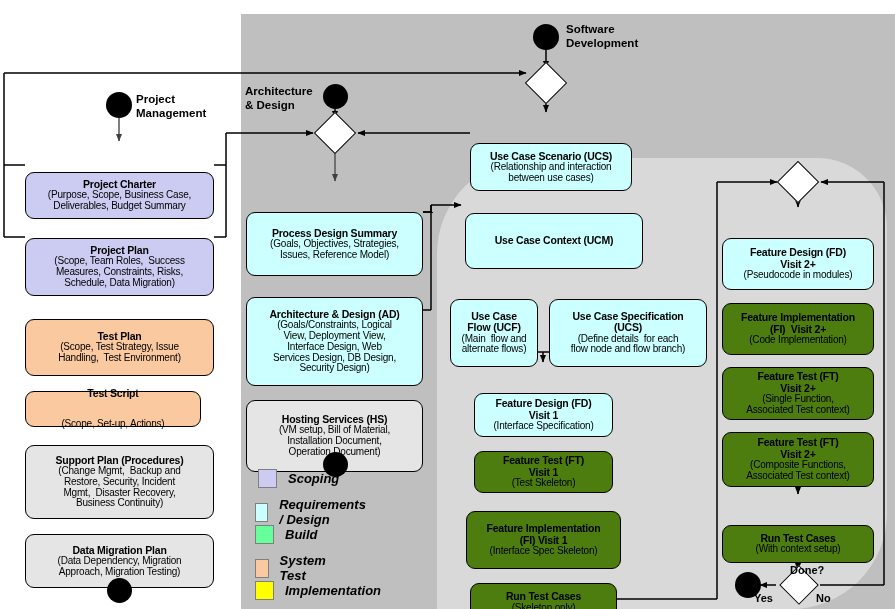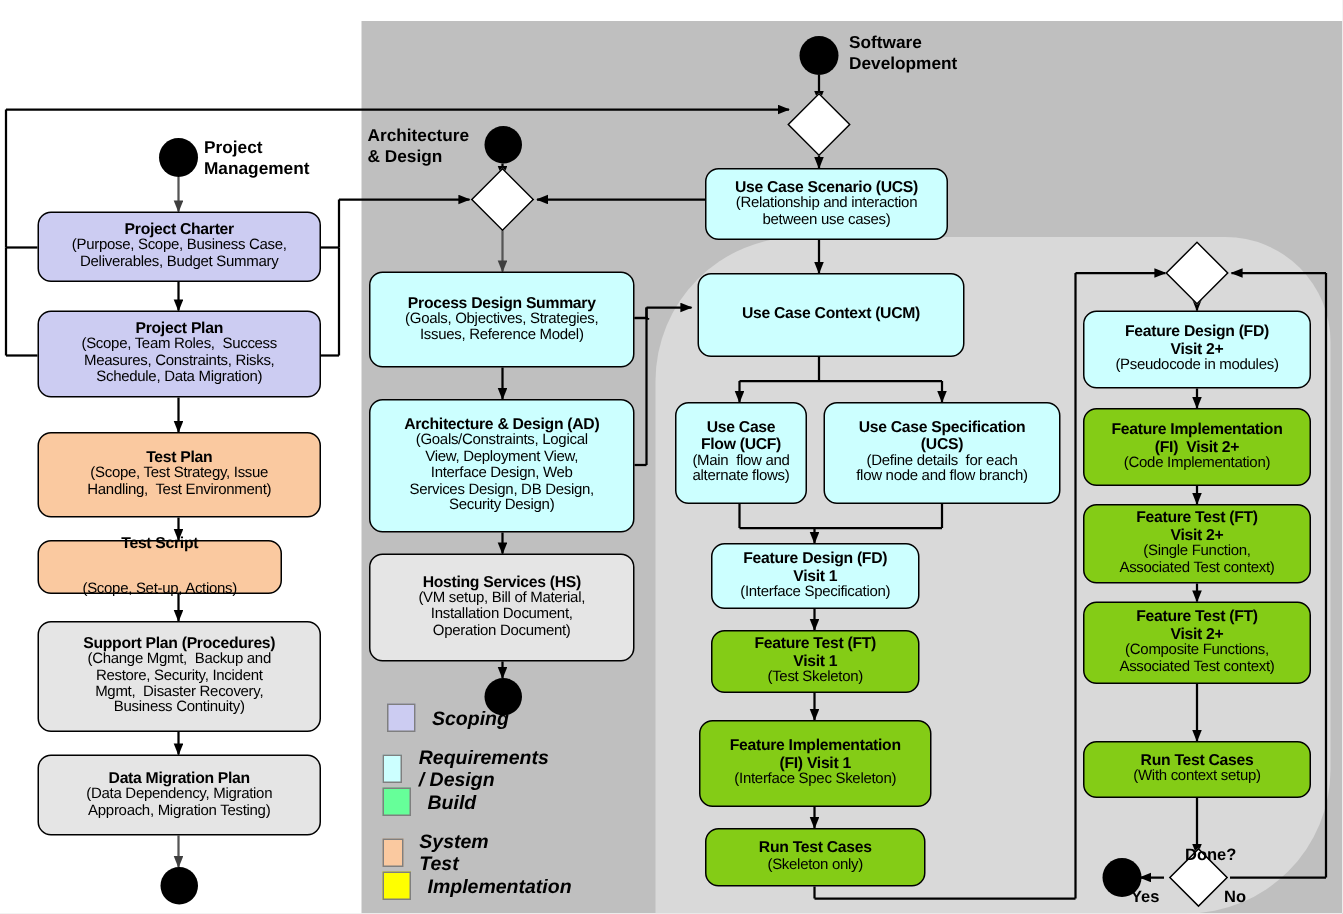--- a/index.html
+++ b/index.html
@@ -9,26 +9,26 @@
   
   .pane-gray{position:absolute;background:#bfbfbf;}
   .pane-light{position:absolute;background:#d9d9d9;}
 
   
   svg.wires{position:absolute;left:0;top:0;width:895px;height:609px;overflow:visible;}
 
   
   .node{position:absolute;box-sizing:border-box;border:1.4px solid #000;border-radius:9px;
         display:flex;flex-direction:column;align-items:center;justify-content:center;
-        text-align:center;color:#000;line-height:1.08;padding:2px 3px;}
+        text-align:center;color:#000;line-height:1.08;padding:2px 3px;margin-top:31px;}
   .node .t{font-weight:bold;font-size:10.5px;letter-spacing:-0.2px;}
   .node .s{font-weight:normal;font-size:10px;letter-spacing:-0.2px;}
   .c-scope{background:#ccccf2;}
   .c-req{background:#ccffff;}
-  .c-build{background:#84cc16;}
+  .c-build{background:#4d7c0f;}
   .c-systest{background:#fac9a0;}
   .c-impl{background:#e5e5e5;}
 
   
   .dot{position:absolute;border-radius:50%;background:#000;}
 
   
   .dia{position:absolute;background:#ffffff;border:1.5px solid #000;
        transform:rotate(45deg);box-sizing:border-box;}
 
@@ -165,21 +165,21 @@
 Measures, Constraints, Risks,
 Schedule, Data Migration)</span>
   </div>
 
   <div class="node c-systest" style="left:25px;top:288px;width:189px;height:57px;">
     <span class="t">Test Plan</span>
     <span class="s" style="white-space: pre;">(Scope, Test Strategy, Issue
 Handling,  Test Environment)</span>
   </div>
 
-  <div class="node c-systest" style="left:25px;top:360px;width:163px;height:36px;gap:20px;">
+  <div class="node c-systest" style="left:25px;top:360px;width:176px;height:36px;gap:20px;">
     <span class="t">Test Script</span>
     <span class="s">(Scope, Set-up, Actions)</span>
   </div>
 
   <div class="node c-impl" style="left:25px;top:414px;width:189px;height:74px;">
     <span class="t">Support Plan (Procedures)</span>
     <span class="s" style="white-space: pre;">(Change Mgmt,  Backup and
 Restore, Security, Incident
 Mgmt,  Disaster Recovery,
 Business Continuity)</span>

